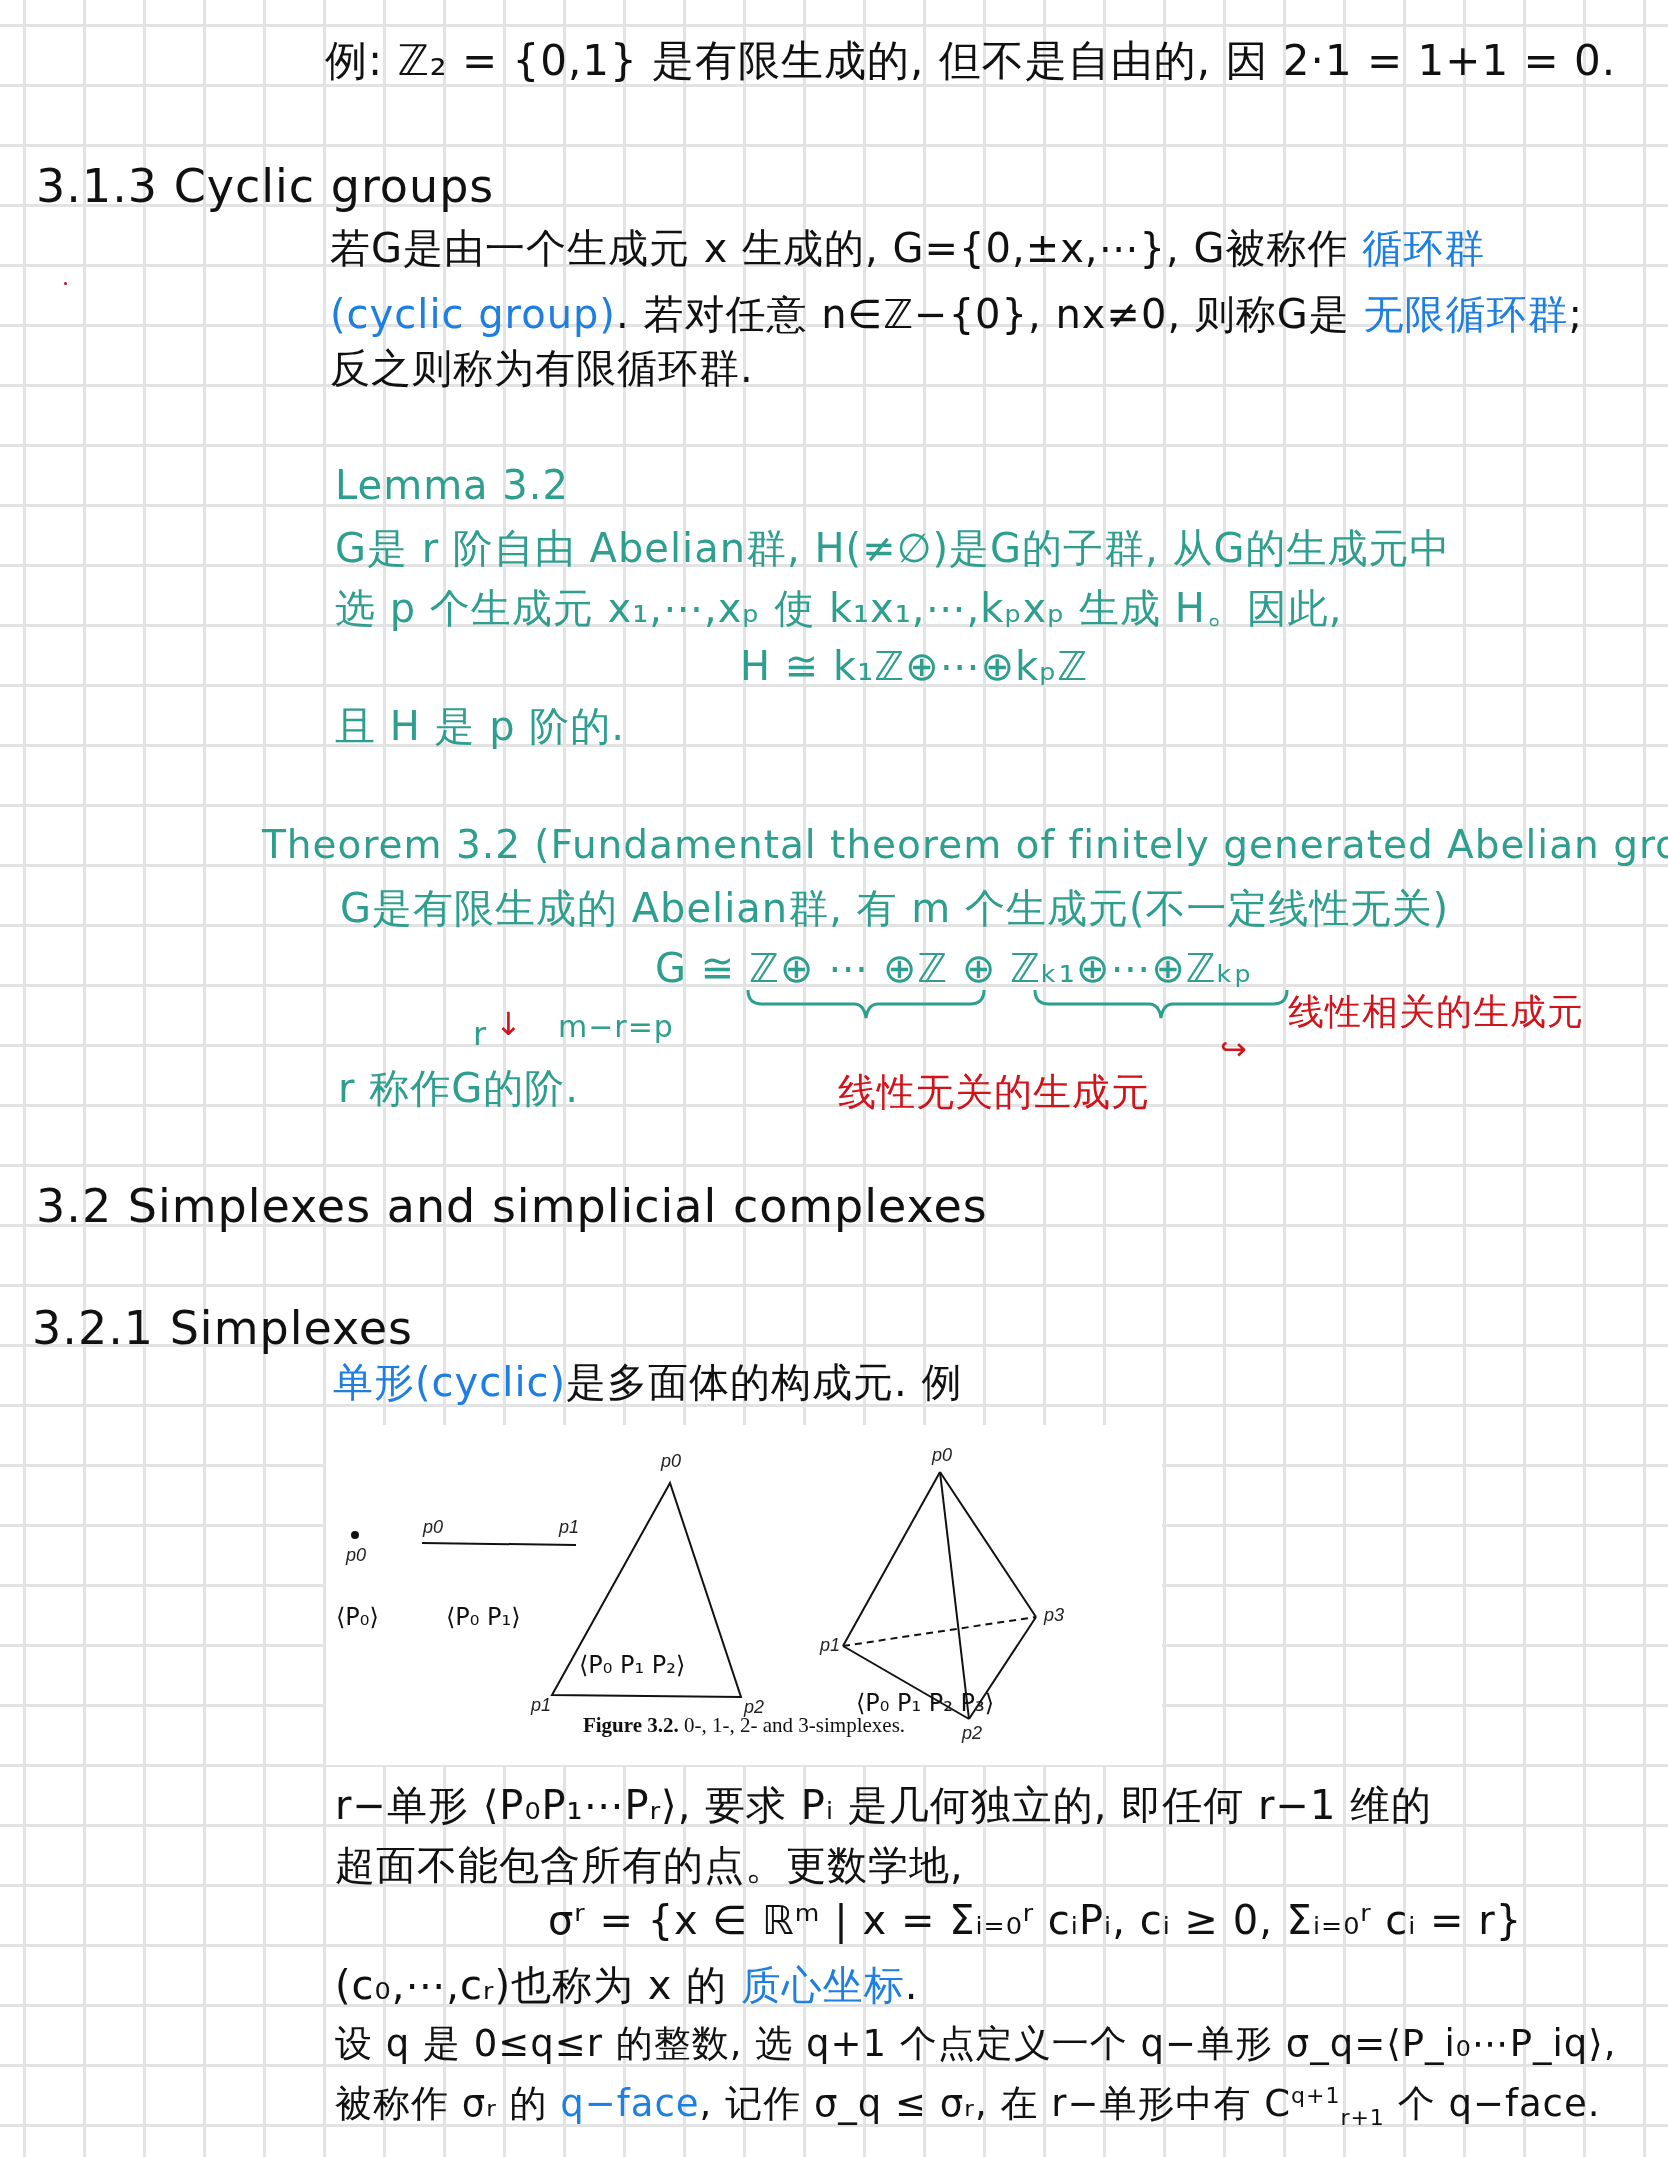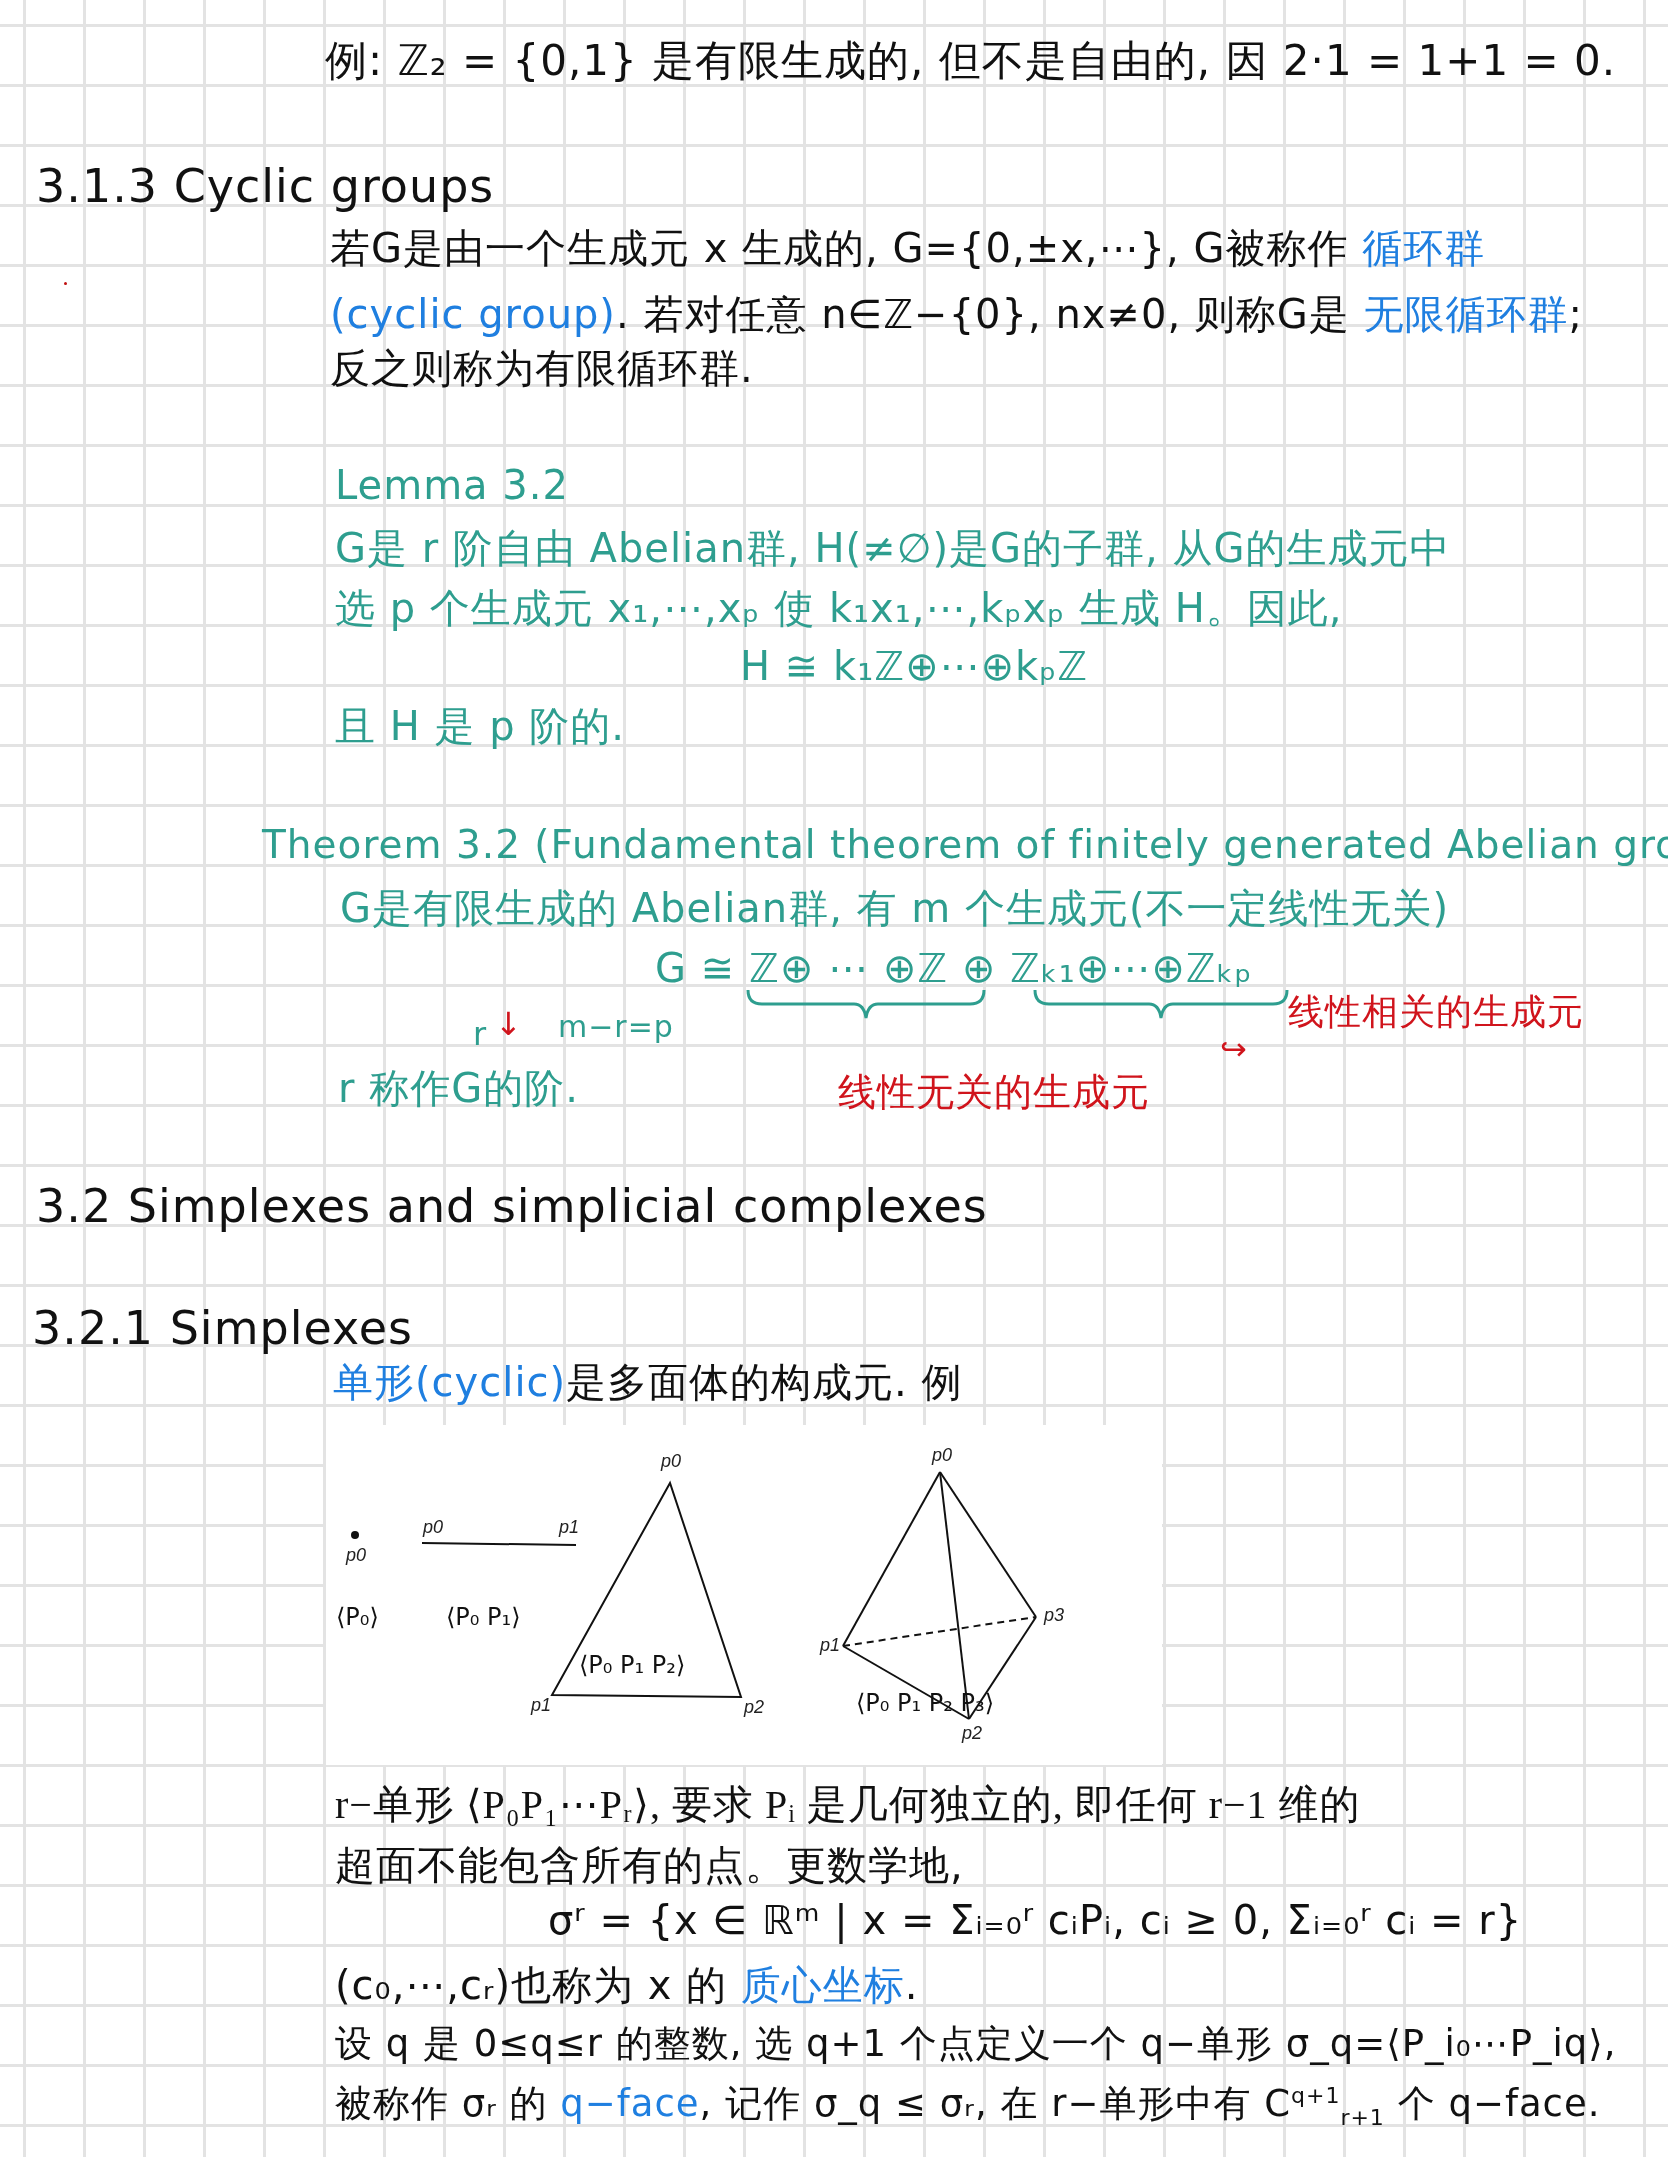--- a/index.html
+++ b/index.html
@@ -95,23 +95,24 @@
   <div class="fig-label" style="left:205px; top:270px;">p1</div>
   <div class="fig-label" style="left:418px; top:272px;">p2</div>
   <div class="fig-label" style="left:606px; top:20px;">p0</div>
   <div class="fig-label" style="left:494px; top:210px;">p1</div>
   <div class="fig-label" style="left:636px; top:298px;">p2</div>
   <div class="fig-label" style="left:718px; top:180px;">p3</div>
   <div class="fig-hand" style="left:10px; top:178px;">⟨P₀⟩</div>
   <div class="fig-hand" style="left:120px; top:178px;">⟨P₀ P₁⟩</div>
   <div class="fig-hand" style="left:253px; top:226px;">⟨P₀ P₁ P₂⟩</div>
   <div class="fig-hand" style="left:530px; top:258px;margin-top:6px;">⟨P₀ P₁ P₂ P₃⟩</div>
+  <div class="fig-caption"><b>Figure 3.2.</b><span> 0-, 1-, 2- and 3-simplexes.</span></div>
 </div>
 
-<div class="line black body" style="left:335px; top:1785px;font-family:Liberation Serif, serif;">r−单形 ⟨P₀P₁⋯Pᵣ⟩, 要求 Pᵢ 是几何独立的, 即任何 r−1 维的</div>
+<div class="line black body" style="left:335px; top:1785px;">r−单形 ⟨P₀P₁⋯Pᵣ⟩, 要求 Pᵢ 是几何独立的, 即任何 r−1 维的</div>
 <div class="line black body" style="left:335px; top:1845px;">超面不能包含所有的点。更数学地,</div>
 <div class="line black body" style="left:548px; top:1900px;">σʳ = {x ∈ ℝᵐ | x = Σᵢ₌₀ʳ cᵢPᵢ, cᵢ ≥ 0, Σᵢ₌₀ʳ cᵢ = r}</div>
 <div class="line black body" style="left:335px; top:1965px;">
   <span>(c₀,⋯,cᵣ)也称为 x 的 </span><span class="blue">质心坐标</span><span>.</span>
 </div>
 <div class="line black" style="left:335px; top:2025px; font-size:37px;">设 q 是 0≤q≤r 的整数, 选 q+1 个点定义一个 q−单形 σ_q=⟨P_i₀⋯P_iq⟩,</div>
 <div class="line black" style="left:335px; top:2085px; font-size:37px;">
   <span>被称作 σᵣ 的 </span><span class="blue">q−face</span><span>, 记作 σ_q ≤ σᵣ, 在 r−单形中有 C</span><span class="sup">q+1</span><span class="sub">r+1</span><span> 个 q−face.</span>
 </div>
 

